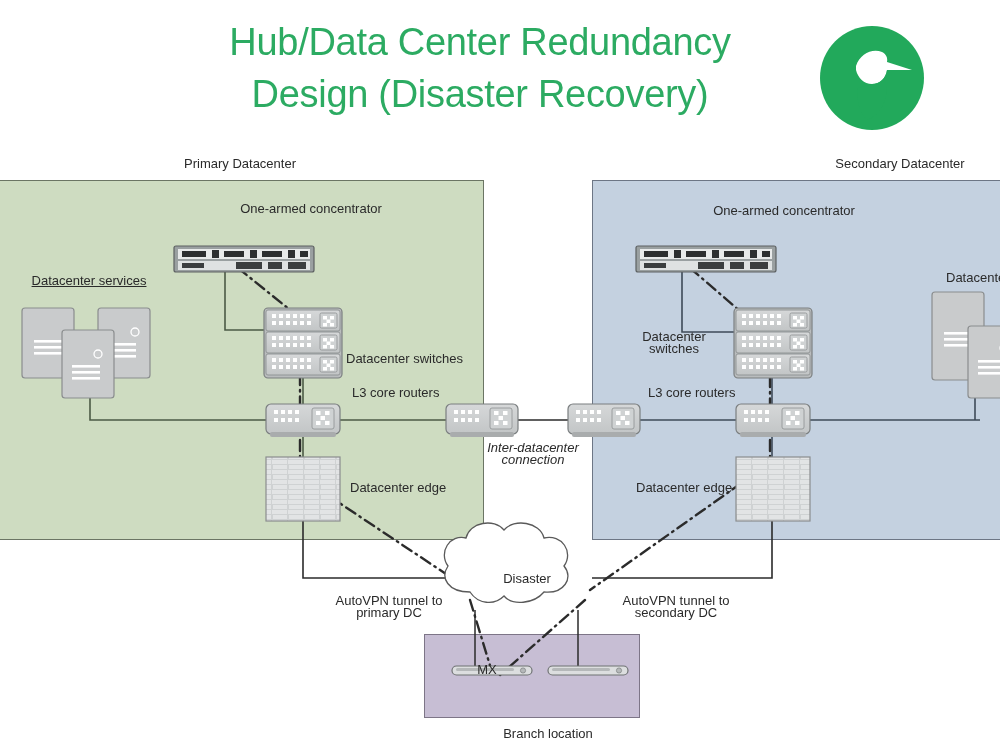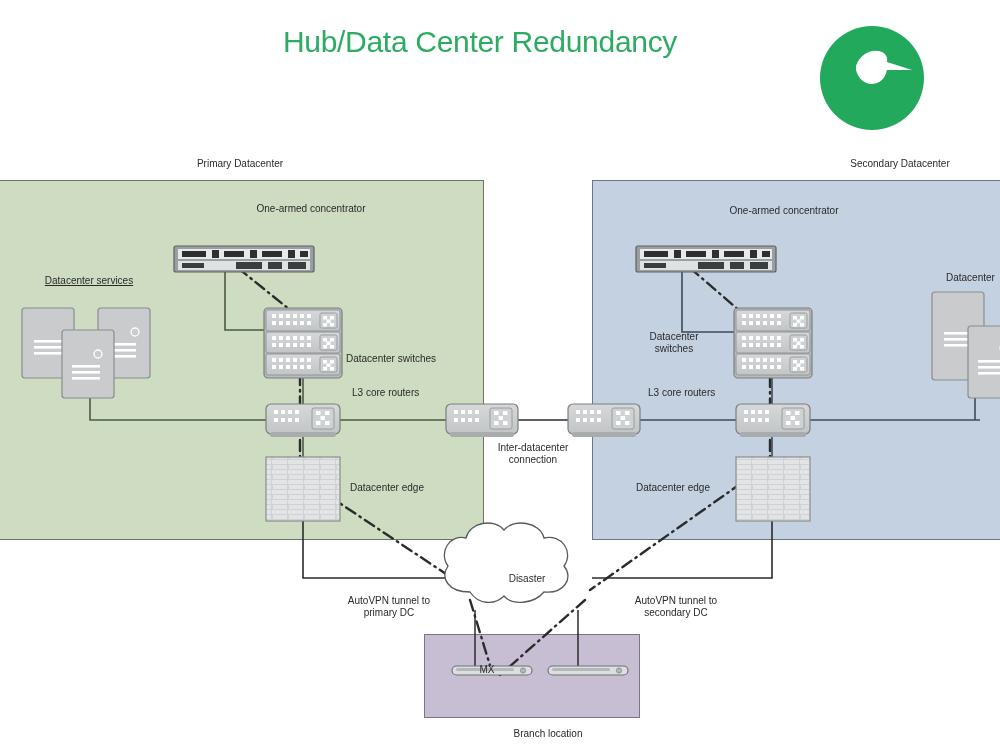--- a/index.html
+++ b/index.html
@@ -12,21 +12,21 @@
   }
   #stage{position:absolute;left:0;top:0;width:1000px;height:750px;}
 
   
   .title-wrap{
     position:absolute;left:0;top:8px;width:1000px;height:130px;
   }
   .title-text{
     position:absolute;left:130px;top:8px;width:700px;
     text-align:center;
-    font-size:30px;line-height:52px;
+    font-size:38px;line-height:52px;
     color:#2cab62;
     font-family:"Liberation Sans","DejaVu Sans",sans-serif;
     font-weight:400;
     letter-spacing:-0.3px;
   }
   .logo{
     position:absolute;left:820px;top:18px;width:104px;height:104px;
   }
 
   
@@ -40,39 +40,40 @@
     background:#c4d1e0;border:1.5px solid #6d7685;border-right:none;
   }
   .zone-branch{
     left:424px;top:634px;width:216px;height:84px;
     background:#c7bed4;border:1.5px solid #7d7587;
   }
 
   
   .lbl{
     position:absolute;
-    font-size:10px;
+    font-size:13px;
     color:#2a2a2a;
     line-height:12px;
     white-space:nowrap;
     font-family:"Liberation Sans","DejaVu Sans",sans-serif;
   }
   .lbl.c{text-align:center;transform:translateX(-50%);}
 
   
   svg.layer{position:absolute;left:0;top:0;width:1000px;height:750px;overflow:visible;pointer-events:none;}
 </style>
 </head>
 <body>
 
 <div id="stage">
 
   <div class="title-wrap">
     <div class="title-text">
       <div>Hub/Data Center Redundancy</div>
+      <div>Design (Disaster Recovery)</div>
     </div>
     <div class="logo">
       <svg viewBox="0 0 104 104" width="104" height="104">
         <circle cx="52" cy="52" r="52" fill="#22a95b"></circle>
         <path d="M52 20 C36 26 28 42 30 58 C31 70 40 80 52 84 C60 87 68 86 74 82
                  C66 80 60 74 58 66 C56 56 60 46 68 40 C74 36 82 34 88 35
                  C80 26 66 18 52 20 Z" fill="#ffffff" opacity="0"></path>
         <path d="M36 40 C40 28 52 22 62 26 C66 28 68 32 67 36
                  L92 44 L67 44 C66 52 60 58 52 58 C44 58 38 52 36 44 Z" fill="#ffffff"></path>
         <path d="M52 58 C60 58 66 52 67 44 L67 60 C67 76 60 88 48 94
@@ -516,21 +517,21 @@
   <div class="lbl c" style="left:311px;top:203px;">One-armed concentrator</div>
   <div class="lbl c" style="left:89px;top:275px;text-decoration:underline;">Datacenter services</div>
   <div class="lbl" style="left:346px;top:341px;margin-top:12px;">Datacenter switches</div>
   <div class="lbl" style="left:352px;top:387px;">L3 core routers</div>
   <div class="lbl" style="left:350px;top:482px;">Datacenter edge</div>
   <div class="lbl c" style="left:389px;top:595px;">
     <div>AutoVPN tunnel to</div>
     <div>primary DC</div>
   </div>
 
-  <div class="lbl c" style="left:533px;top:442px;">
+  <div class="lbl c" style="left:533px;top:442px;font-style:italic;">
     <div>Inter-datacenter</div>
     <div>connection</div>
   </div>
   <div class="lbl c" style="left:527px;top:573px;">Disaster</div>
 
   <div class="lbl c" style="left:784px;top:205px;">One-armed concentrator</div>
   <div class="lbl c" style="left:674px;top:331px;">
     <div>Datacenter</div>
     <div>switches</div>
   </div>

